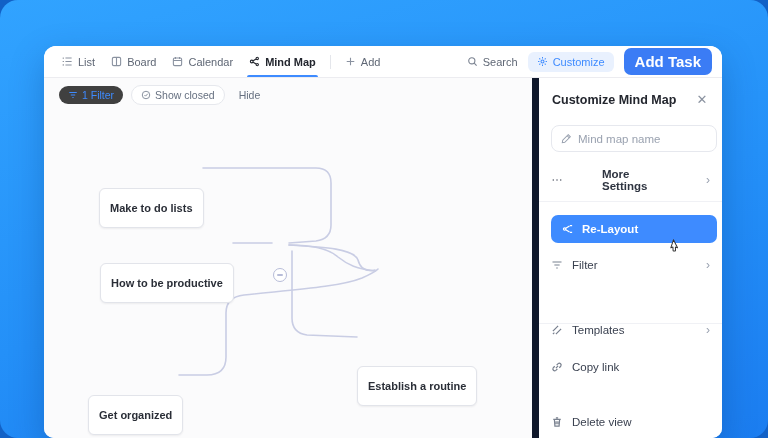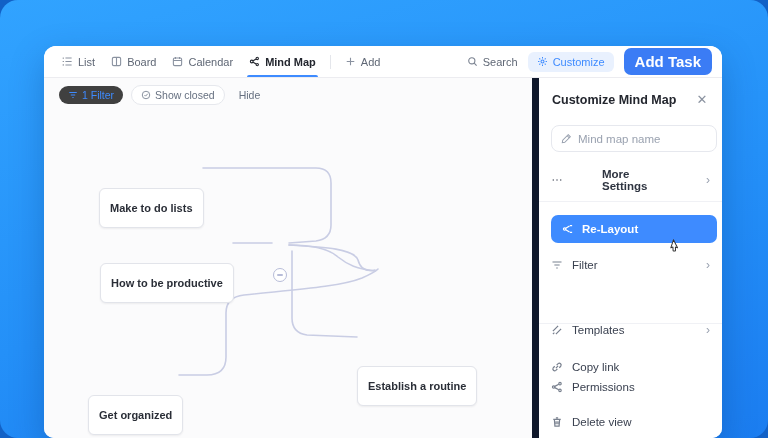--- a/index.html
+++ b/index.html
@@ -233,29 +233,20 @@
 
     <div class="sb-div" style="top:245px;"></div>
 
     <div class="sb-row" style="top:264px;margin-top:16px;">
       <svg viewBox="0 0 16 16" fill="none" stroke-width="1.6">
           <path d="M6.5 9.5l3-3M5 7l-2 2a2.5 2.5 0 003.5 3.5l2-2M11 9l2-2A2.5 2.5 0 009.5 3.5l-2 2"></path>
         </svg>
       <span>Copy link</span>
     </div>
 
-    <div class="sb-row" style="top:300px;">
-      <svg viewBox="0 0 16 16" fill="none" stroke-width="1.6">
-          <circle cx="12" cy="3.5" r="1.6"></circle>
-          <circle cx="3.5" cy="8" r="1.6"></circle>
-          <circle cx="12" cy="12.5" r="1.6"></circle>
-          <path d="M5 7.2l5.4-2.9M5 8.8l5.4 2.9"></path>
-        </svg>
-      <span>Permissions</span>
-    </div>
 
     <div class="sb-row" style="top:335px;">
       <svg viewBox="0 0 16 16" fill="none" stroke-width="1.6">
           <path d="M3 4.5h10M6.5 2.5h3M4.5 4.5l.7 9h5.6l.7-9M6.8 7v4M9.2 7v4"></path>
         </svg>
       <span>Delete view</span>
     </div>
 
     <svg class="cursor" viewBox="0 0 24 24">
       <path d="M9 3v12l2.5-2 1.6 4.4c.2.5.8.8 1.3.6l1.4-.5c.5-.2.8-.8.6-1.3L14.8 12H18z" transform="rotate(18 12 12)" fill="#fff" stroke="#333" stroke-width="1.4" stroke-linejoin="round"></path>

